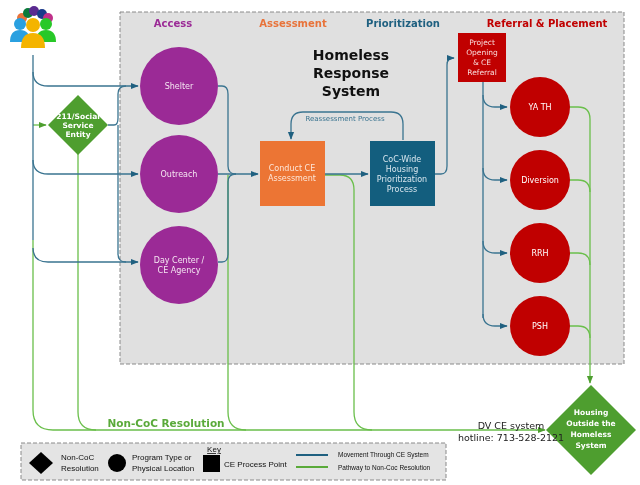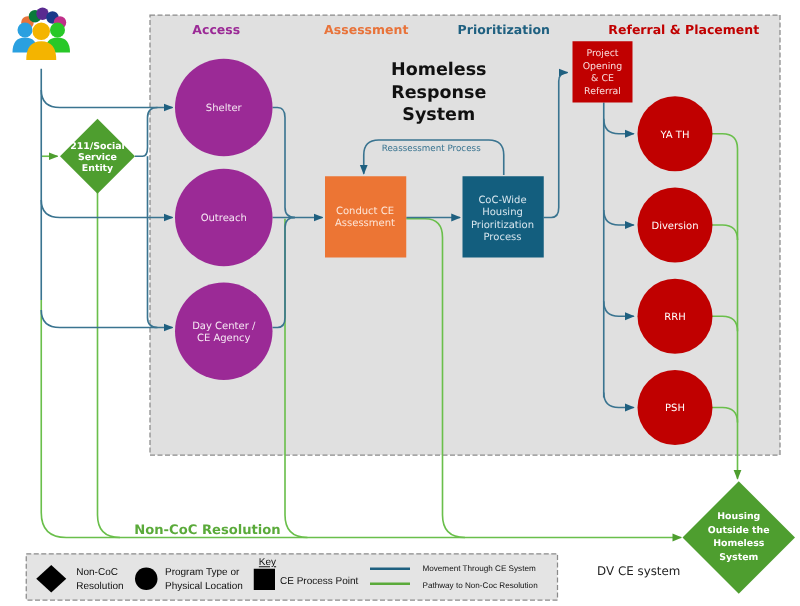--- a/index.html
+++ b/index.html
@@ -6,21 +6,21 @@
   body { width:640px; height:485px; position:relative; overflow:hidden; font-family:"DejaVu Sans", sans-serif; }
   svg { position:absolute; left:0; top:0; }
   .t { font-family:"DejaVu Sans", sans-serif; }
   .lane { font-weight:bold; font-size:10px; }
   .title { font-weight:bold; font-size:14px; fill:#111; }
   .node-text { fill:#f5e6f2; font-size:8px; }
   .wtext { fill:#ffffff; font-size:8px; }
   .dtext { fill:#ffffff; font-size:7.5px; font-weight:bold; }
   .key-text { font-family:"Liberation Sans", sans-serif; font-size:8px; fill:#111; }
   .key-small { font-family:"Liberation Sans", sans-serif; font-size:6.5px; fill:#111; }
-  .hotline { position:absolute; left:456px; top:452px; width:110px; text-align:center; font-family:"DejaVu Sans", sans-serif; font-size:9.5px; color:#222; line-height:12px; }
+  .hotline { position:absolute; left:456px; top:420px; width:110px; text-align:center; font-family:"DejaVu Sans", sans-serif; font-size:9.5px; color:#222; line-height:12px; }
 </style>
 </head>
 <body>
 
 <svg width="640" height="485" viewBox="0 0 640 485">
   <defs>
     <marker id="arrB" viewBox="0 0 10 10" refX="9" refY="5" markerWidth="6" markerHeight="6" orient="auto">
       <path d="M0,1 L10,5 L0,9 z" fill="#1f6080"></path>
     </marker>
     <marker id="arrG" viewBox="0 0 10 10" refX="9" refY="5" markerWidth="6" markerHeight="6" orient="auto">
@@ -185,13 +185,14 @@
     <text class="key-text" x="224" y="467">CE Process Point</text>
     <line x1="296" y1="455" x2="328" y2="455" stroke="#1f6080" stroke-width="2"></line>
     <text class="key-small" x="338" y="457">Movement Through CE System</text>
     <line x1="296" y1="467" x2="328" y2="467" stroke="#5aaa3a" stroke-width="2"></line>
     <text class="key-small" x="338" y="470">Pathway to Non-Coc Resolution</text>
   </g>
 </svg>
 
 <div class="hotline">
   <div>DV CE system</div>
+  <div>hotline: 713-528-2121</div>
 </div>
 
 </body></html>

